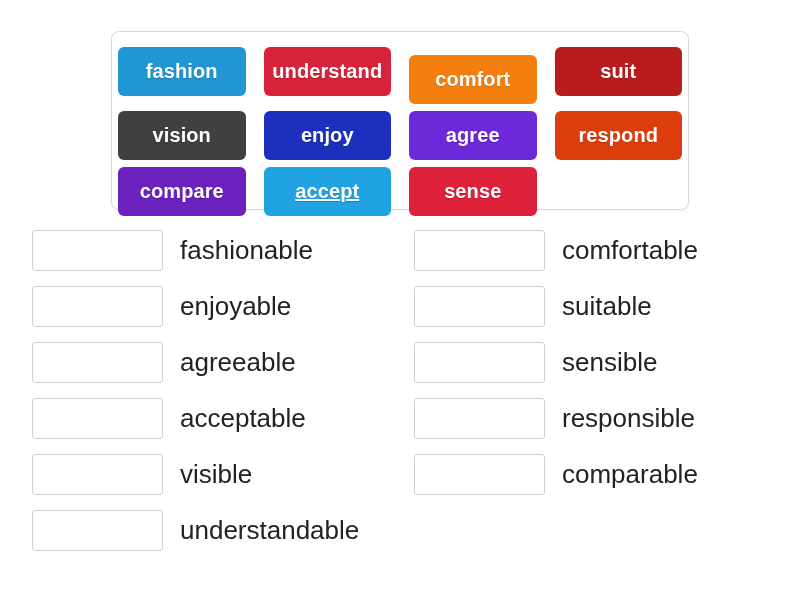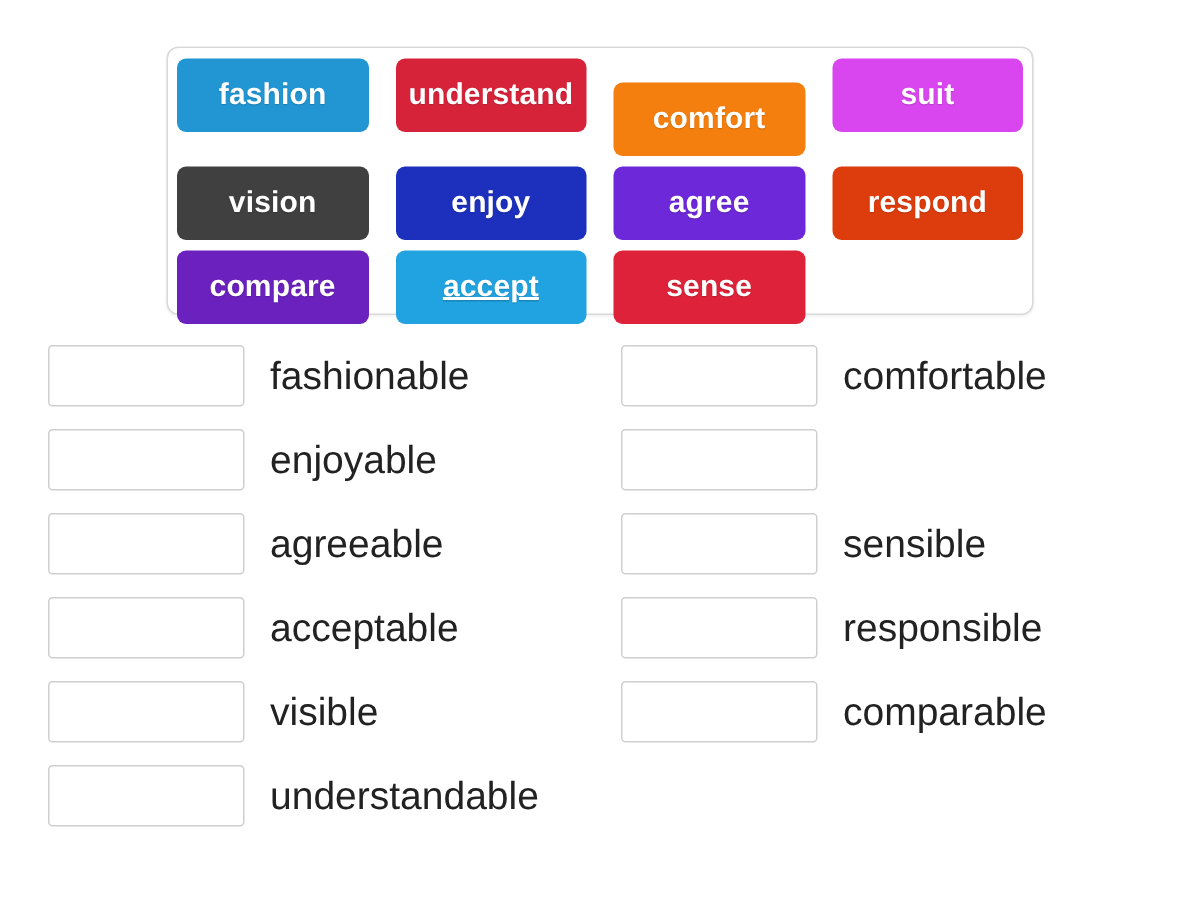--- a/index.html
+++ b/index.html
@@ -33,20 +33,21 @@
     border-radius: 8px;
     padding: 7px 6px 6px 6px;
     box-shadow: 0 1px 2px rgba(0,0,0,0.05);
   }
 
   .tile-row {
     display: flex;
     flex-direction: row;
     gap: 18px;
     margin-bottom: 7px;
+    align-items: center;
   }
   .tile-row:last-child { margin-bottom: 0; }
 
   .tile {
     width: 141px;
     height: 49px;
     border-radius: 6px;
     display: flex;
     align-items: center;
     justify-content: center;
@@ -112,21 +113,21 @@
 <body>
 
 <div id="app">
 
   <div class="tile-tray">
 
     <div class="tile-row">
       <div class="tile" style="background: rgb(33, 150, 211);">fashion</div>
       <div class="tile" style="background: rgb(215, 35, 57);">understand</div>
       <div class="tile" style="background: rgb(244, 127, 14); margin-top: 16px;">comfort</div>
-      <div class="tile" style="background: #d946ef;">suit</div>
+      <div class="tile" style="background: #b91c1c;">suit</div>
     </div>
 
     <div class="tile-row">
       <div class="tile" style="background: #404040;">vision</div>
       <div class="tile" style="background: rgb(28, 48, 189);">enjoy</div>
       <div class="tile" style="background: #6d28d9;">agree</div>
       <div class="tile" style="background: rgb(221, 60, 12);">respond</div>
     </div>
 
     <div class="tile-row">
@@ -176,20 +177,21 @@
 
     <div class="answer-col right">
 
       <div class="answer-row">
         <div class="drop-zone"></div>
         <div class="answer-label">comfortable</div>
       </div>
 
       <div class="answer-row">
         <div class="drop-zone"></div>
+        <div class="answer-label">suitable</div>
       </div>
 
       <div class="answer-row">
         <div class="drop-zone"></div>
         <div class="answer-label">sensible</div>
       </div>
 
       <div class="answer-row">
         <div class="drop-zone"></div>
         <div class="answer-label">responsible</div>

